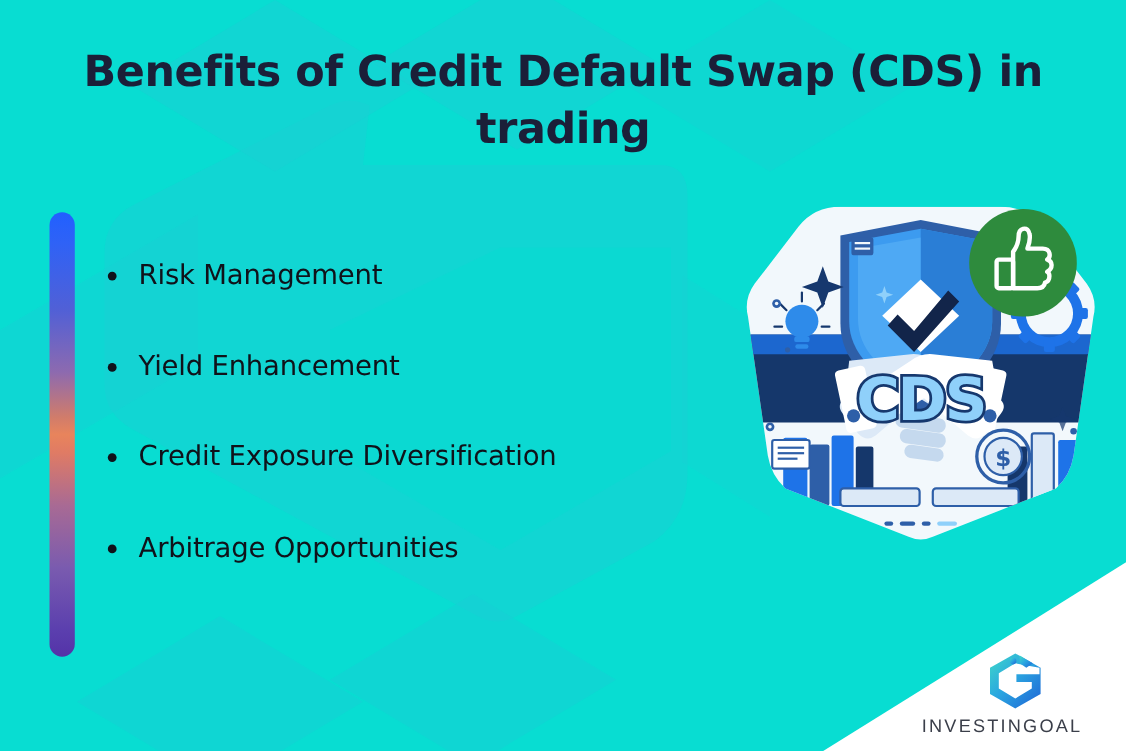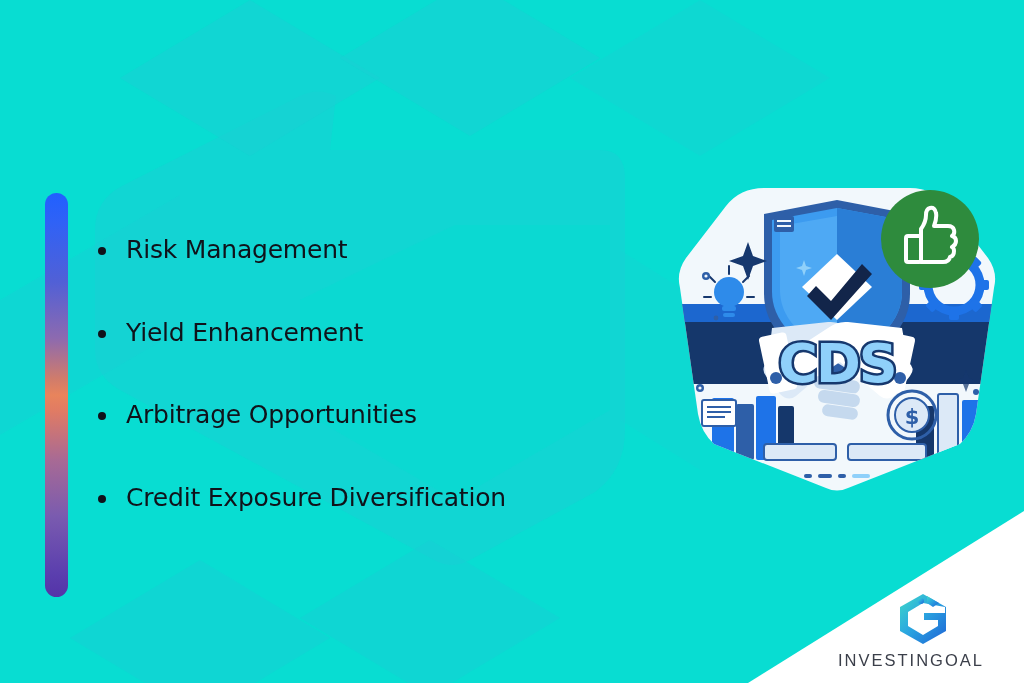--- a/index.html
+++ b/index.html
@@ -145,39 +145,40 @@
       <path d="M200 560 L330 638 L200 716 L70 638 Z" opacity="0.45"></path>
       <path d="M430 540 L560 618 L430 696 L300 618 Z" opacity="0.45"></path>
 
       <path d="M0 300 L180 195 L180 330 L0 435 Z" opacity="0.4"></path>
       <path d="M620 250 L700 300 L700 470 L620 420 Z" opacity="0.3"></path>
     </g>
   </svg>
 
   <div class="corner-wedge"></div>
 
+  <h1 class="title">Benefits of Credit Default Swap (CDS) in trading</h1>
 
   <div class="accent-bar"></div>
 
   <ul class="bullets">
     <li>
       <span class="dot"></span>
       <span>Risk Management</span>
     </li>
     <li>
       <span class="dot"></span>
       <span>Yield Enhancement</span>
     </li>
     <li>
       <span class="dot"></span>
-      <span>Arbitrage Opportunities</span>
+      <span>Credit Exposure Diversification</span>
     </li>
     <li>
       <span class="dot"></span>
-      <span>Credit Exposure Diversification</span>
+      <span>Arbitrage Opportunities</span>
     </li>
   </ul>
 
   <div class="illus-wrap">
     <svg class="illus-svg" viewBox="0 0 322 312">
       <defs>
         <clipPath id="hexClip">
           <path d="M88 6 L234 6 Q258 6 272 24 L312 76 Q322 90 318 106
                    L300 232 Q297 250 284 262 L172 306 Q161 311 150 306
                    L38 262 Q25 250 22 232 L4 106 Q0 90 10 76 L50 24

